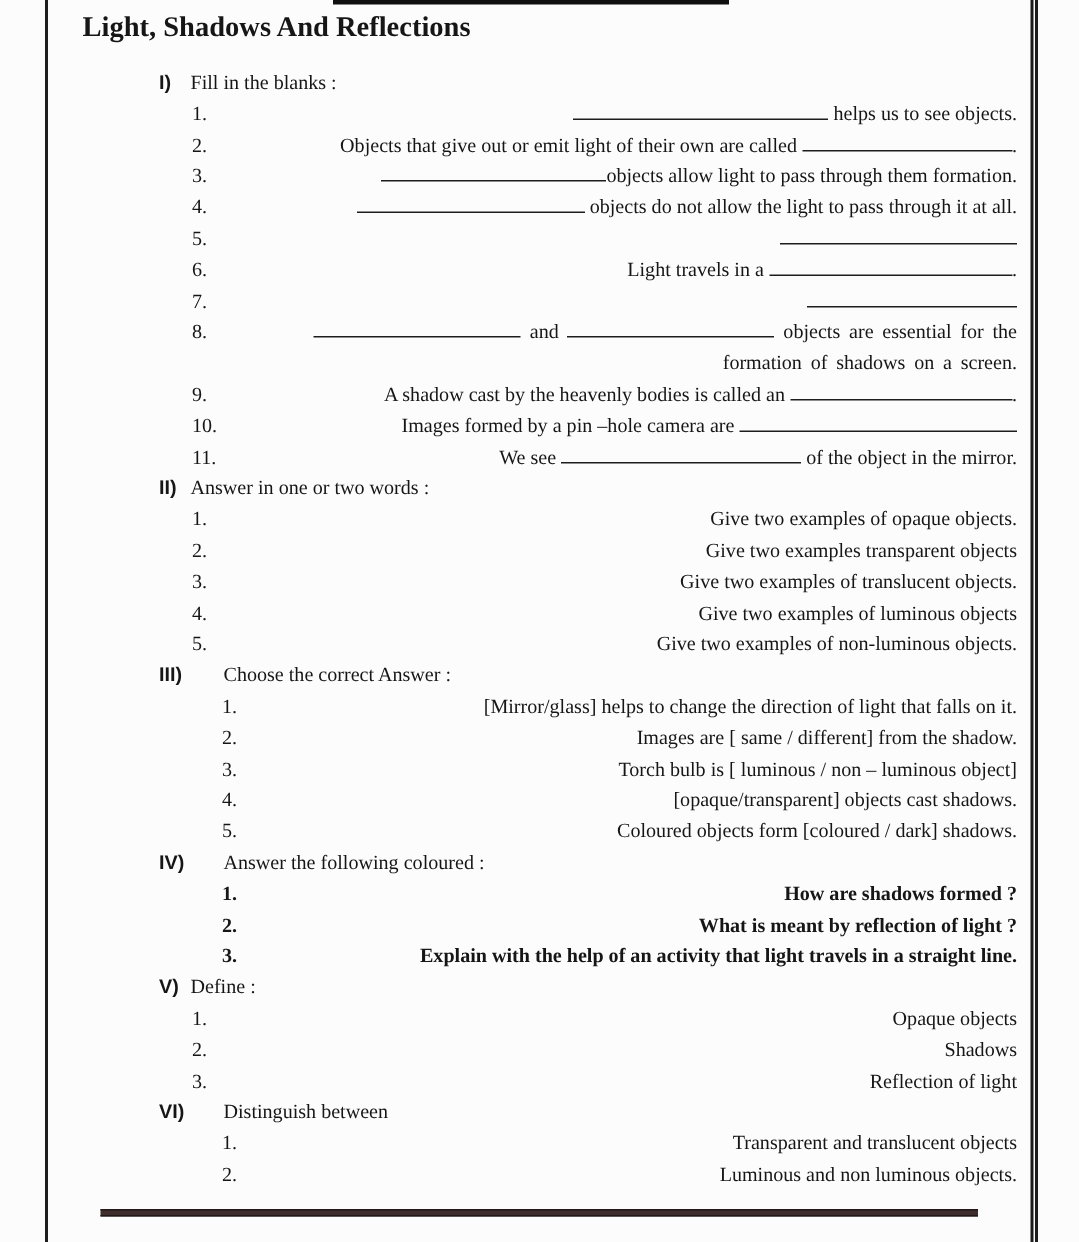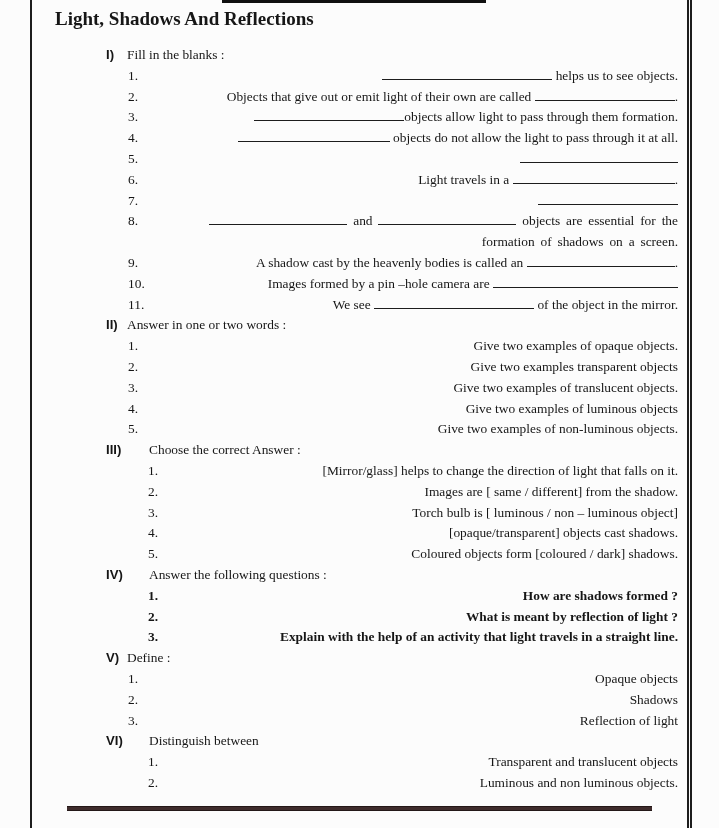--- a/index.html
+++ b/index.html
@@ -152,21 +152,21 @@
           <span class="num">4.</span>
           <span class="body"><span>[opaque/transparent] objects cast shadows.</span></span>
         </div>
         <div class="item">
           <span class="num">5.</span>
           <span class="body"><span>Coloured objects form [coloured / dark] shadows.</span></span>
         </div>
       </div>
     </div>
     <div class="section wide">
-      <div class="section-header"><span class="numeral">IV)</span><span>Answer the following questions :</span></div>
+      <div class="section-header"><span class="numeral">IV)</span><span>Answer the following coloured :</span></div>
       <div class="items">
         <div class="item">
           <span class="num">1.</span>
           <span class="body"><span>How are shadows formed ?</span></span>
         </div>
         <div class="item">
           <span class="num">2.</span>
           <span class="body"><span>What is meant by reflection of light ?</span></span>
         </div>
         <div class="item">

